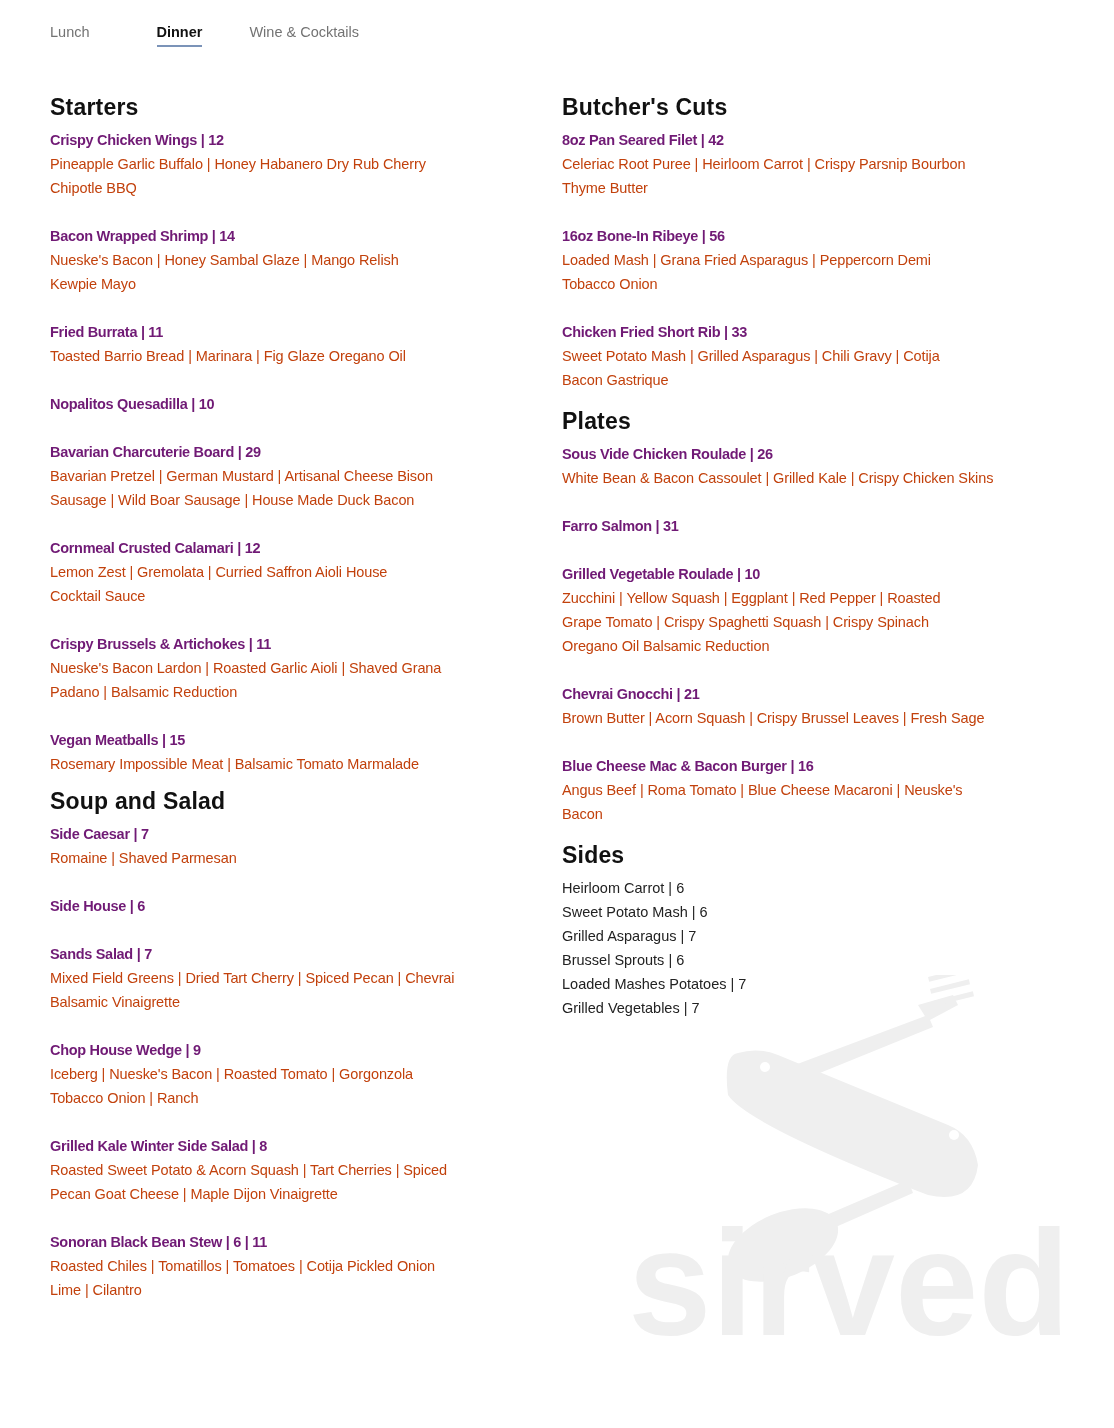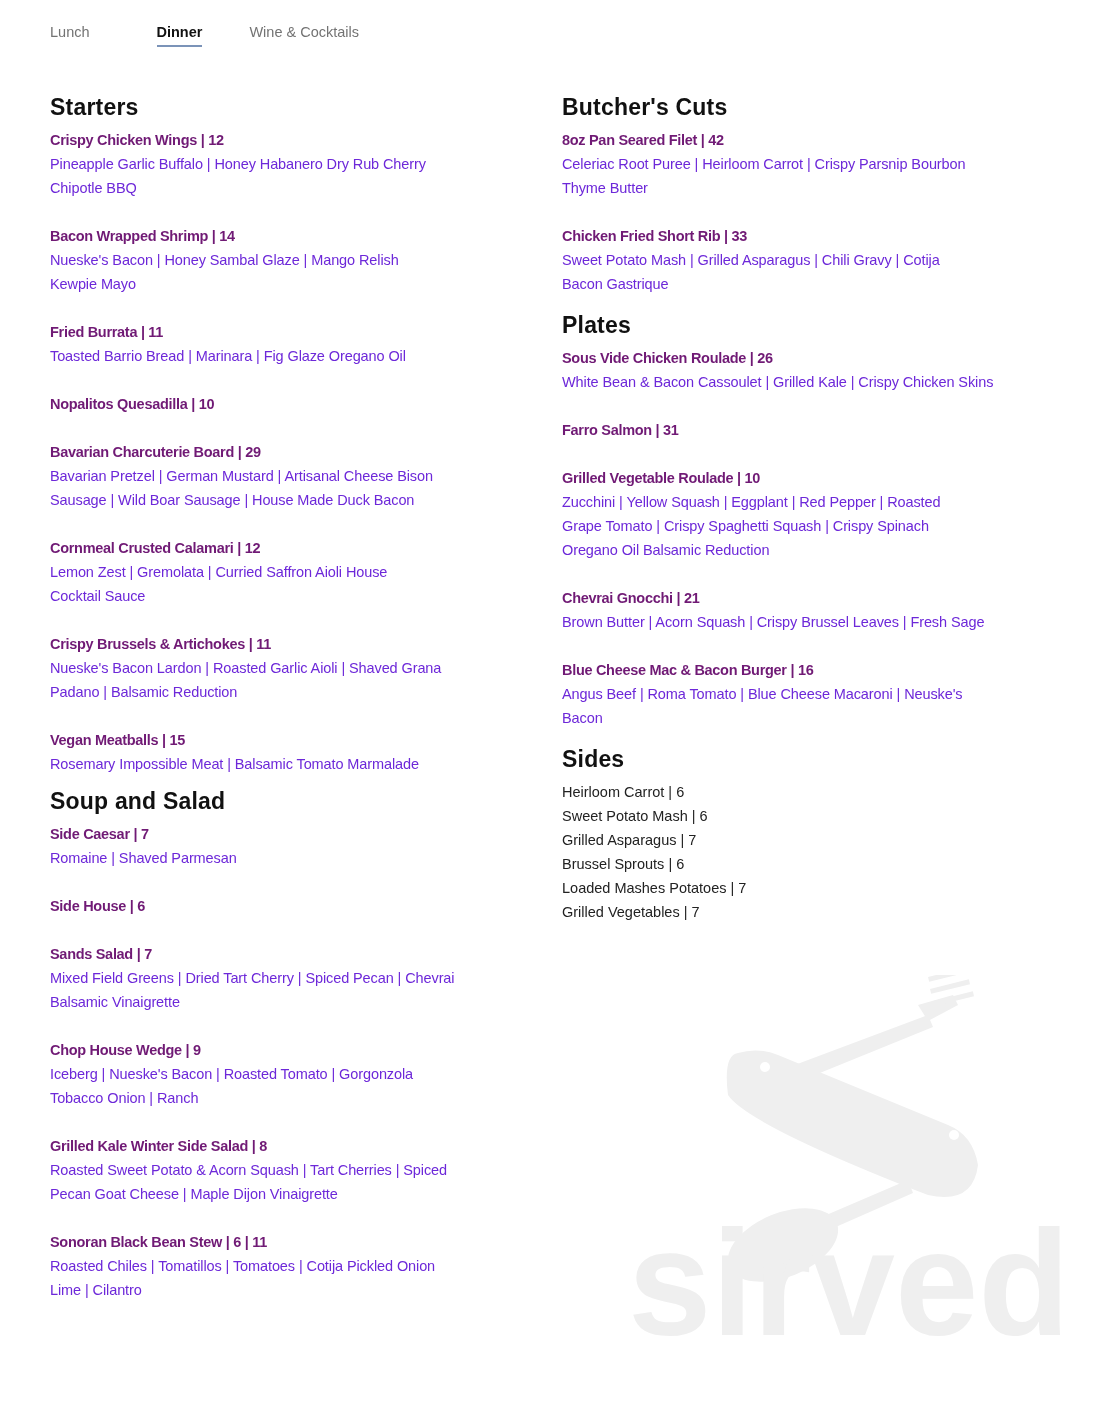--- a/index.html
+++ b/index.html
@@ -11,21 +11,21 @@
   .tab.active { font-weight: bold; color: #111; border-bottom: 2px solid #7b93b8; margin-left: 20px; }
 
   .col { position: absolute; top: 92px; width: 460px; }
   .col.left { left: 50px; }
   .col.right { left: 562px; }
 
   .section-title { font-size: 23px; font-weight: bold; color: #111; line-height: 30px; margin-bottom: 6px; letter-spacing: 0.2px; }
   .section { margin-bottom: 10px; }
   .item { margin-bottom: 24px; }
   .item-name { font-size: 14.5px; font-weight: bold; line-height: 24px; color: #701a75; letter-spacing: -0.3px; }
-  .item-desc { font-size: 14.5px; line-height: 24px; color: #6d28d9; white-space: pre-line; letter-spacing: -0.1px; }
+  .item-desc { font-size: 14.5px; line-height: 24px; color: #c2410c; white-space: pre-line; letter-spacing: -0.1px; }
   .sides-list .side { font-size: 14.5px; line-height: 24px; color: #222; }
 
   .watermark { position: absolute; left: 628px; top: 975px; width: 440px; height: 380px; pointer-events: none; }
 </style>
 </head>
 <body>
 
 <nav class="tabs">
   <div class="tab">Lunch</div>
   <div class="tab active">Dinner</div>
@@ -106,20 +106,25 @@
 </div>
 
 <div class="col right">
   <section class="section">
     <h2 class="section-title">Butcher's Cuts</h2>
     <div class="item">
         <div class="item-name">8oz Pan Seared Filet | 42</div>
         <div class="item-desc">Celeriac Root Puree | Heirloom Carrot | Crispy Parsnip Bourbon
 Thyme Butter</div>
       </div>
+    <div class="item">
+        <div class="item-name">16oz Bone-In Ribeye | 56</div>
+        <div class="item-desc">Loaded Mash | Grana Fried Asparagus | Peppercorn Demi
+Tobacco Onion</div>
+      </div>
     <div class="item" style="margin-bottom:14px">
         <div class="item-name">Chicken Fried Short Rib | 33</div>
         <div class="item-desc">Sweet Potato Mash | Grilled Asparagus | Chili Gravy | Cotija
 Bacon Gastrique</div>
       </div>
   </section>
 
   <section class="section">
     <h2 class="section-title">Plates</h2>
     <div class="item">

